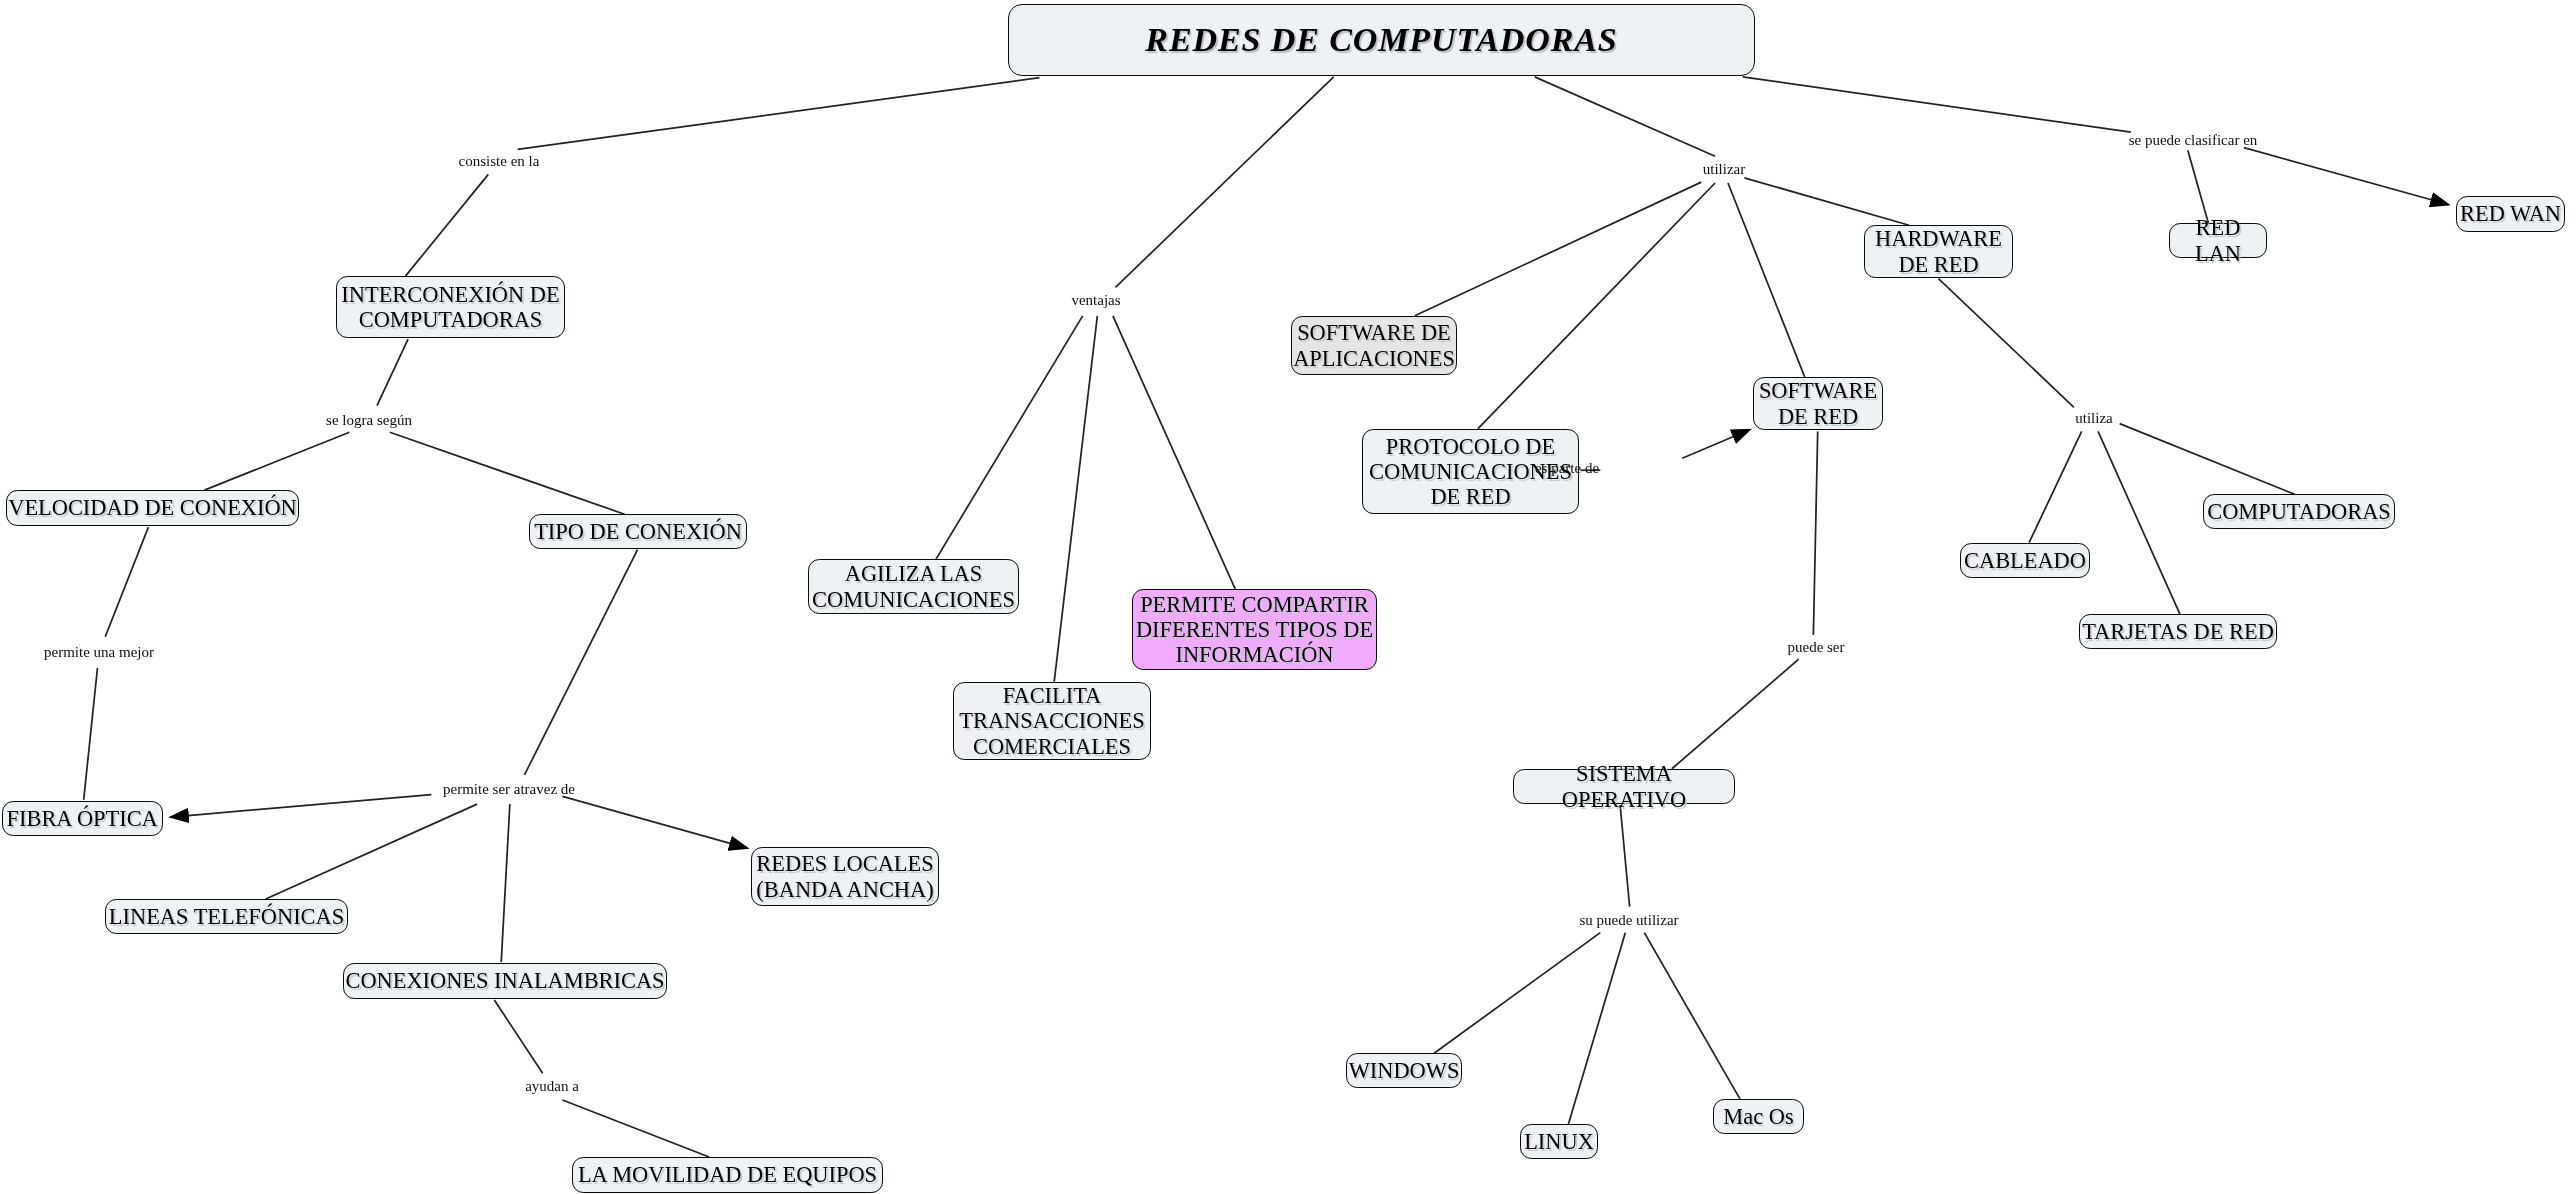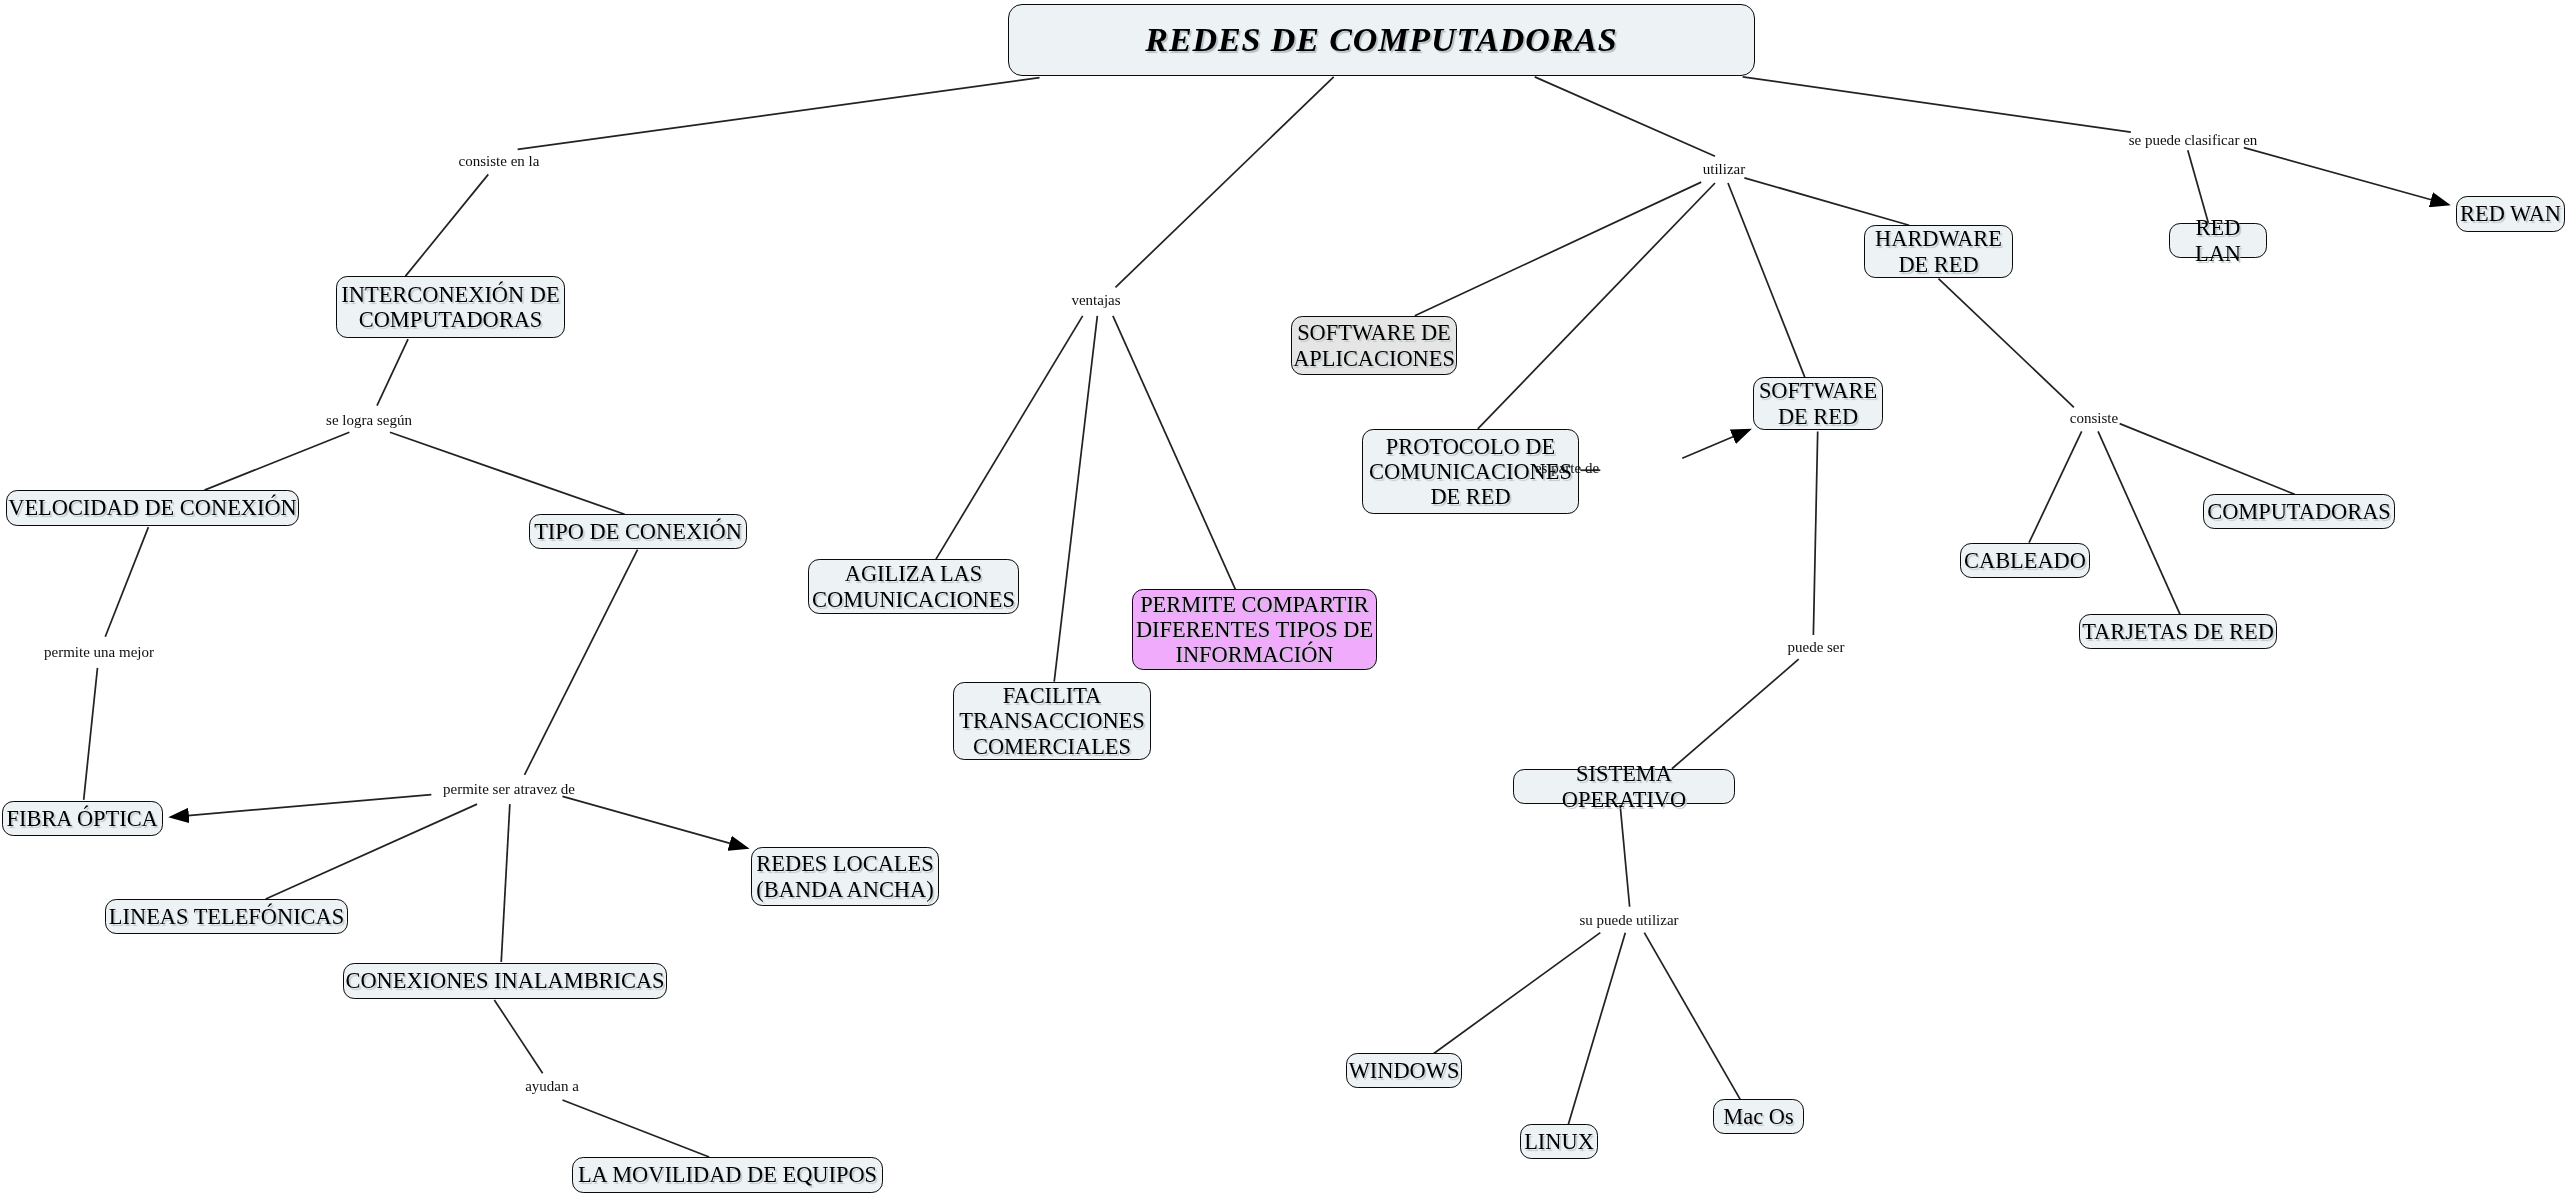--- a/index.html
+++ b/index.html
@@ -150,18 +150,18 @@
   <div id="labels-group">
       <div class="link-label" style="left: 499px; top: 161px;">consiste en la</div>
       <div class="link-label" style="left: 369px; top: 420px;">se logra según</div>
       <div class="link-label" style="left: 99px; top: 652px;">permite una mejor</div>
       <div class="link-label" style="left: 509px; top: 789px;">permite ser atravez de</div>
       <div class="link-label" style="left: 552px; top: 1086px;">ayudan a</div>
       <div class="link-label" style="left: 1096px; top: 300px;">ventajas</div>
       <div class="link-label" style="left: 1724px; top: 169px;">utilizar</div>
       <div class="link-label" style="left: 1567px; top: 468px; font-family: Liberation Serif, serif;">es parte de</div>
       <div class="link-label" style="left: 1816px; top: 647px;">puede ser</div>
-      <div class="link-label" style="left: 2094px; top: 418px;">consiste</div>
+      <div class="link-label" style="left: 2094px; top: 418px;">utiliza</div>
       <div class="link-label" style="left: 2193px; top: 140px;">se puede clasificar en</div>
       <div class="link-label" style="left: 1629px; top: 920px;">su puede utilizar</div>
     </div>
 </div>
 
 
 </body></html>

